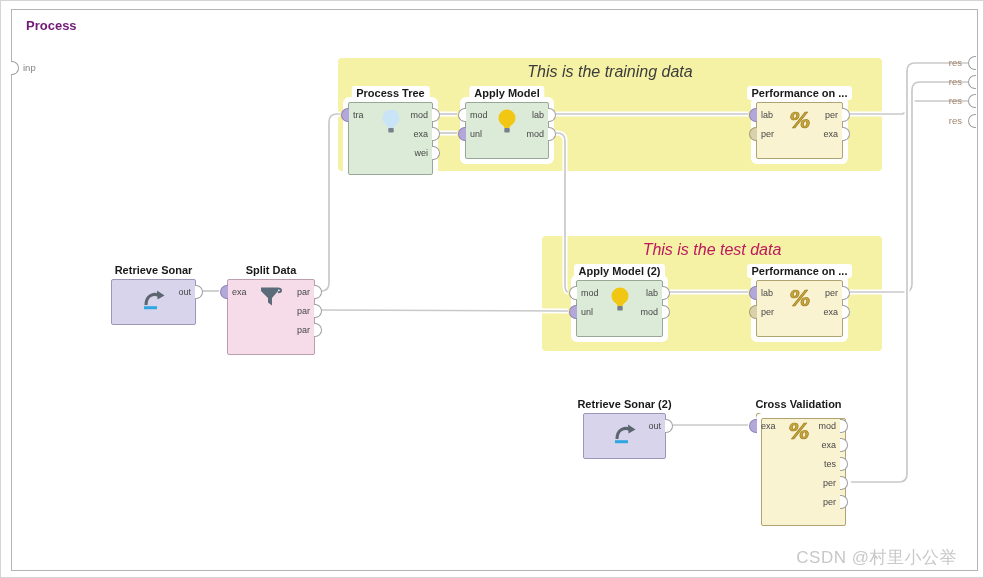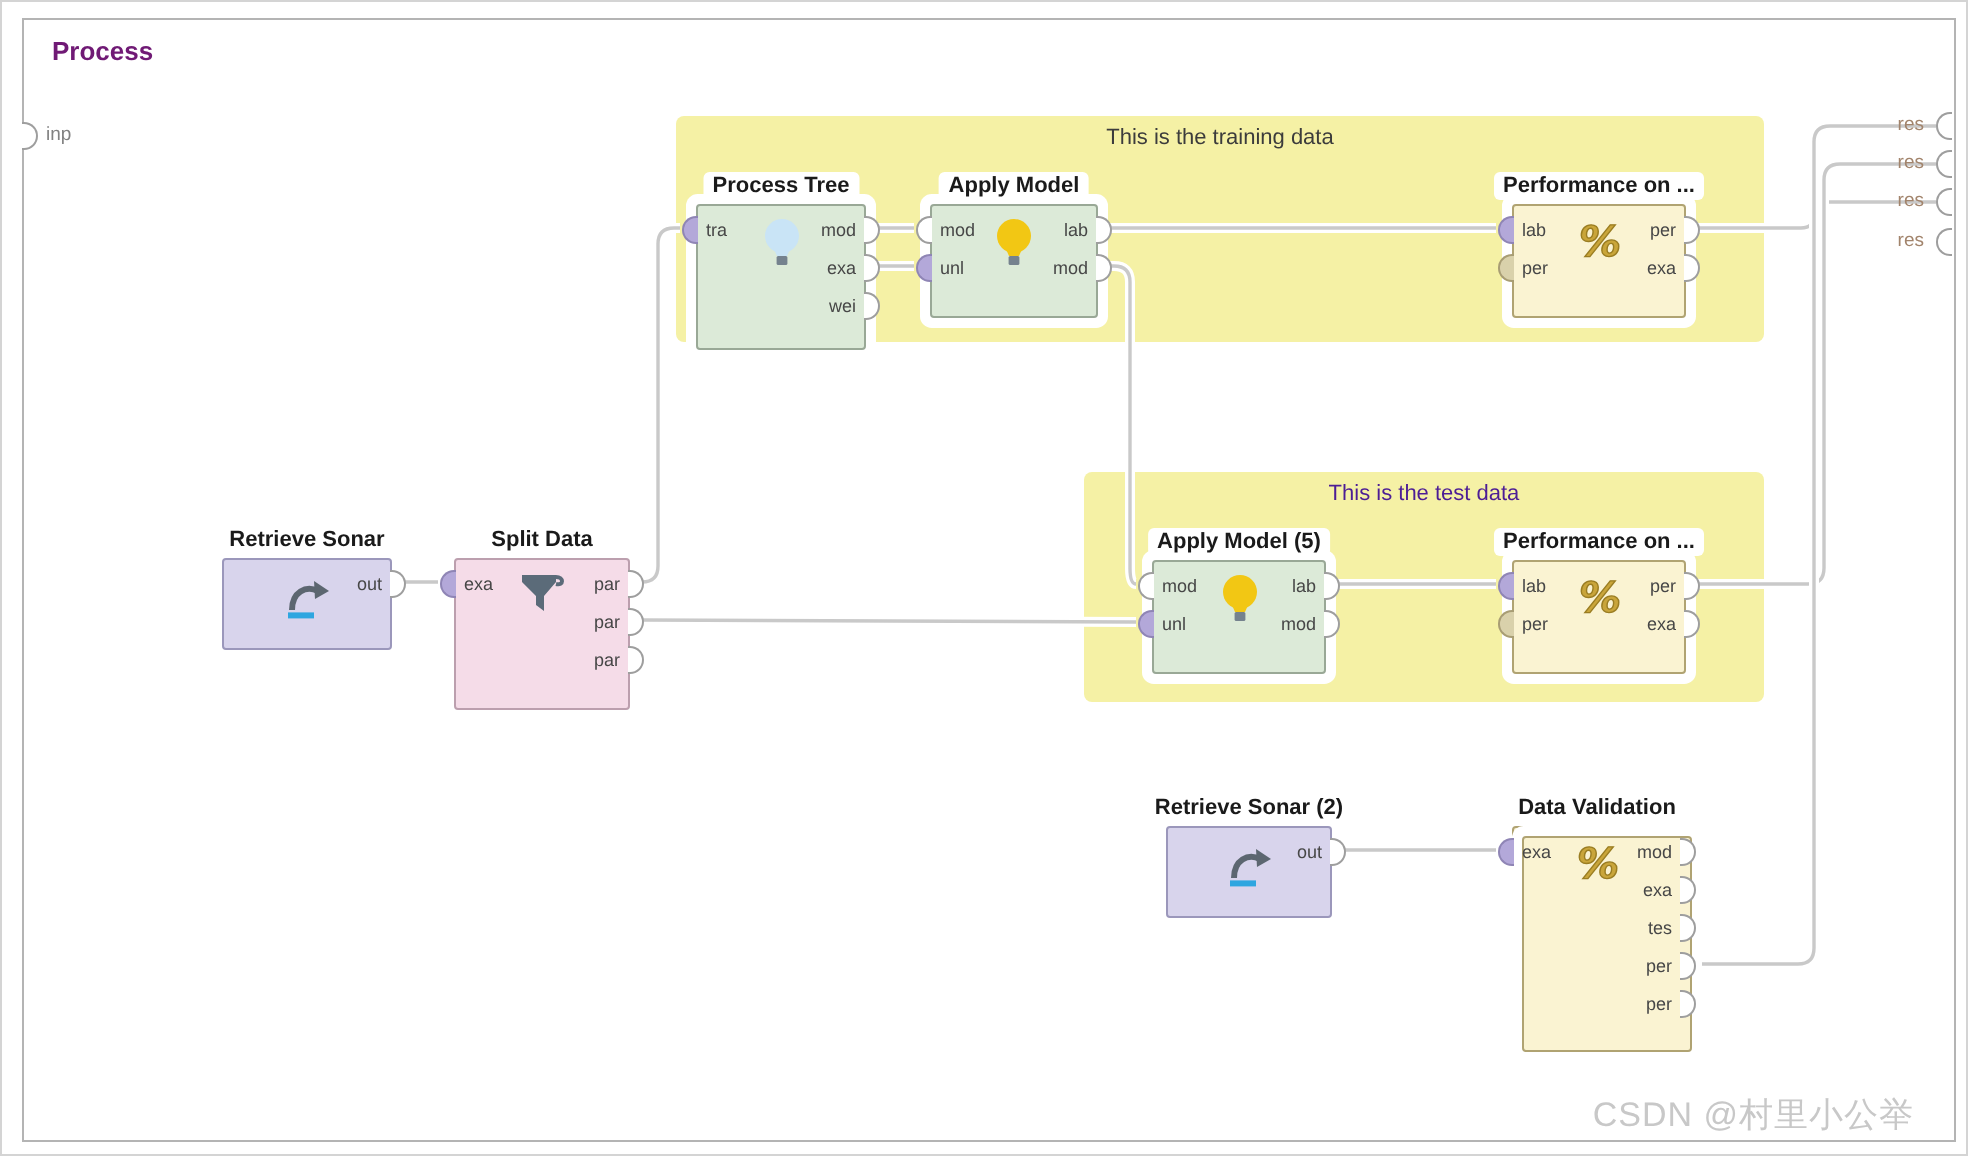--- a/index.html
+++ b/index.html
@@ -4,21 +4,21 @@
 <style>
   html,body{margin:0;padding:0;background:#ffffff;}
   #stage{
     position:relative;width:984px;height:578px;background:#ffffff;
     font-family:"Liberation Sans",sans-serif;overflow:hidden;
     border:1px solid #d4d4d4;box-sizing:border-box;
   }
   #frame{position:absolute;border:1px solid #b4b4b4;background:#ffffff;z-index:0;}
   #process-label{position:absolute;left:25px;top:17px;font-size:13px;font-weight:bold;color:#701a75;z-index:1;}
   .region{position:absolute;border-radius:4px;z-index:1;}
-  .region-label{position:absolute;top:5px;left:0;width:100%;text-align:center;font-size:11px;color:#3c3c3c;}
+  .region-label{position:absolute;top:5px;left:0;width:100%;text-align:center;font-size:16px;color:#3c3c3c;font-style:italic;}
   #wires{position:absolute;left:0;top:0;z-index:2;}
   .op{position:absolute;z-index:3;border:1px solid;box-shadow:0 0 0 5px #ffffff;border-radius:2px;}
   .op-stack{position:absolute;left:4px;top:4px;width:100%;height:100%;border:1px solid;box-shadow:0 0 0 5px #ffffff;z-index:-1;border-radius:2px;}
   .op-title{
     position:absolute;top:-17px;left:50%;transform:translateX(-50%);
     white-space:nowrap;background:#ffffff;border-radius:3px;padding:1px 5px;
     font-size:11px;font-weight:bold;color:#1a1a1a;line-height:12px;
   }
   .op-icon{position:absolute;left:50%;transform:translateX(-50%);}
   .port{position:absolute;width:8px;height:14px;box-sizing:border-box;background:#fff;}
@@ -66,21 +66,21 @@
       <path d="M848,291 L903,291 Q911,291 911,283 L911,89 Q911,81 919,81 L967,81" fill="none" stroke="#c9c9c9" stroke-width="1.7"></path>
       <path d="M846,481 L898,481 Q906,481 906,473 L906,70 Q906,62 914,62 L967,62" fill="none" stroke="#ffffff" stroke-width="5"></path>
       <path d="M846,481 L898,481 Q906,481 906,473 L906,70 Q906,62 914,62 L967,62" fill="none" stroke="#c9c9c9" stroke-width="1.7"></path>
     </svg>
   <div id="inp-label" class="edge-label" style="left: 22px; top: 61px;">inp</div>
   <div id="watermark">CSDN @村里小公举</div>
 <div class="region" style="left: 337px; top: 57px; width: 544px; height: 113px; background: rgb(245, 241, 165);">
       <div class="region-label" style="color: rgb(60, 60, 60);">This is the training data</div>
     </div>
     <div class="region" style="left: 541px; top: 235px; width: 340px; height: 115px; background: rgb(245, 241, 165);">
-      <div class="region-label" style="color: #4c1d95;">This is the test data</div>
+      <div class="region-label" style="color: #be185d;">This is the test data</div>
     </div>
     <div class="op" style="left: 110px; top: 278px; width: 83px; height: 44px; background: rgb(216, 212, 236); border-color: rgb(155, 151, 187);">
       <div class="op-title">Retrieve Sonar</div>
       <div class="op-icon" style="top: 8px;"><svg width="26" height="24" viewBox="0 0 26 24">
     <path d="M5 17 C5 8 12 4.5 18 7.5" fill="none" stroke="#5c6670" stroke-width="3"></path>
     <path d="M16 2.5 L23.5 7.5 L16.5 11.5 Z" fill="#5c6670"></path>
     <rect x="3" y="18.2" width="13" height="3" fill="#2ea6e0"></rect>
         </svg></div>
       <div class="port port-out" style="top: 5px; border-color: rgb(158, 158, 158);"></div>
       <span class="plabel plabel-out" style="top: 6px;">out</span>
@@ -140,21 +140,21 @@
       <div class="port port-in" style="top: 5px; background: rgb(179, 168, 217); border-color: rgb(143, 133, 181);"></div>
       <span class="plabel plabel-in" style="top: 6px;">lab</span>
       <div class="port port-in" style="top: 24px; background: rgb(217, 209, 171); border-color: rgb(168, 157, 116);"></div>
       <span class="plabel plabel-in" style="top: 25px;">per</span>
       <div class="port port-out" style="top: 5px; border-color: rgb(158, 158, 158);"></div>
       <span class="plabel plabel-out" style="top: 6px;">per</span>
       <div class="port port-out" style="top: 24px; border-color: rgb(158, 158, 158);"></div>
       <span class="plabel plabel-out" style="top: 25px;">exa</span>
     </div>
     <div class="op" style="left: 575px; top: 279px; width: 85px; height: 55px; background: rgb(220, 234, 216); border-color: rgb(153, 168, 150);">
-      <div class="op-title">Apply Model (5)</div>
+      <div class="op-title">Apply Model (2)</div>
       <div class="op-icon" style="top: 5px;"><svg width="22" height="27" viewBox="0 0 22 27">
       <circle cx="11" cy="10" r="8.5" fill="#f2c714"></circle>
       <path d="M6.5 15.5 L15.5 15.5 L13.5 20 L8.5 20 Z" fill="#f2c714"></path>
       <rect x="8.3" y="20" width="5.4" height="4.5" rx="0.8" fill="#75828e"></rect>
         </svg></div>
       <div class="port port-in" style="top: 5px; background: rgb(255, 255, 255); border-color: rgb(158, 158, 158);"></div>
       <span class="plabel plabel-in" style="top: 6px;">mod</span>
       <div class="port port-in" style="top: 24px; background: rgb(179, 168, 217); border-color: rgb(143, 133, 181);"></div>
       <span class="plabel plabel-in" style="top: 25px;">unl</span>
       <div class="port port-out" style="top: 5px; border-color: rgb(158, 158, 158);"></div>
@@ -181,21 +181,21 @@
       <div class="op-icon" style="top: 8px;"><svg width="26" height="24" viewBox="0 0 26 24">
     <path d="M5 17 C5 8 12 4.5 18 7.5" fill="none" stroke="#5c6670" stroke-width="3"></path>
     <path d="M16 2.5 L23.5 7.5 L16.5 11.5 Z" fill="#5c6670"></path>
     <rect x="3" y="18.2" width="13" height="3" fill="#2ea6e0"></rect>
         </svg></div>
       <div class="port port-out" style="top: 5px; border-color: rgb(158, 158, 158);"></div>
       <span class="plabel plabel-out" style="top: 6px;">out</span>
     </div>
     <div class="op" style="left: 755px; top: 412px; width: 83px; height: 106px; background: rgb(250, 243, 210); border-color: rgb(176, 163, 114);">
       <div class="op-stack" style="background: rgb(250, 243, 210); border-color: rgb(176, 163, 114);"></div>
-      <div class="op-title">Data Validation</div>
+      <div class="op-title">Cross Validation</div>
       <div class="op-icon" style="top: 5px;"><svg width="28" height="26" viewBox="0 0 28 26">
     <text x="14" y="20" text-anchor="middle" font-family="DejaVu Sans, sans-serif" font-size="21" font-weight="bold" font-style="italic" fill="#c9a53a" stroke="#9a7d22" stroke-width="0.7">%</text>
         </svg></div>
       <div class="port port-in" style="top: 5px; background: rgb(179, 168, 217); border-color: rgb(143, 133, 181);"></div>
       <span class="plabel plabel-in" style="top: 6px;">exa</span>
       <div class="port port-out" style="top: 5px; border-color: rgb(158, 158, 158);"></div>
       <span class="plabel plabel-out" style="top: 6px;">mod</span>
       <div class="port port-out" style="top: 24px; border-color: rgb(158, 158, 158);"></div>
       <span class="plabel plabel-out" style="top: 25px;">exa</span>
       <div class="port port-out" style="top: 43px; border-color: rgb(158, 158, 158);"></div>

